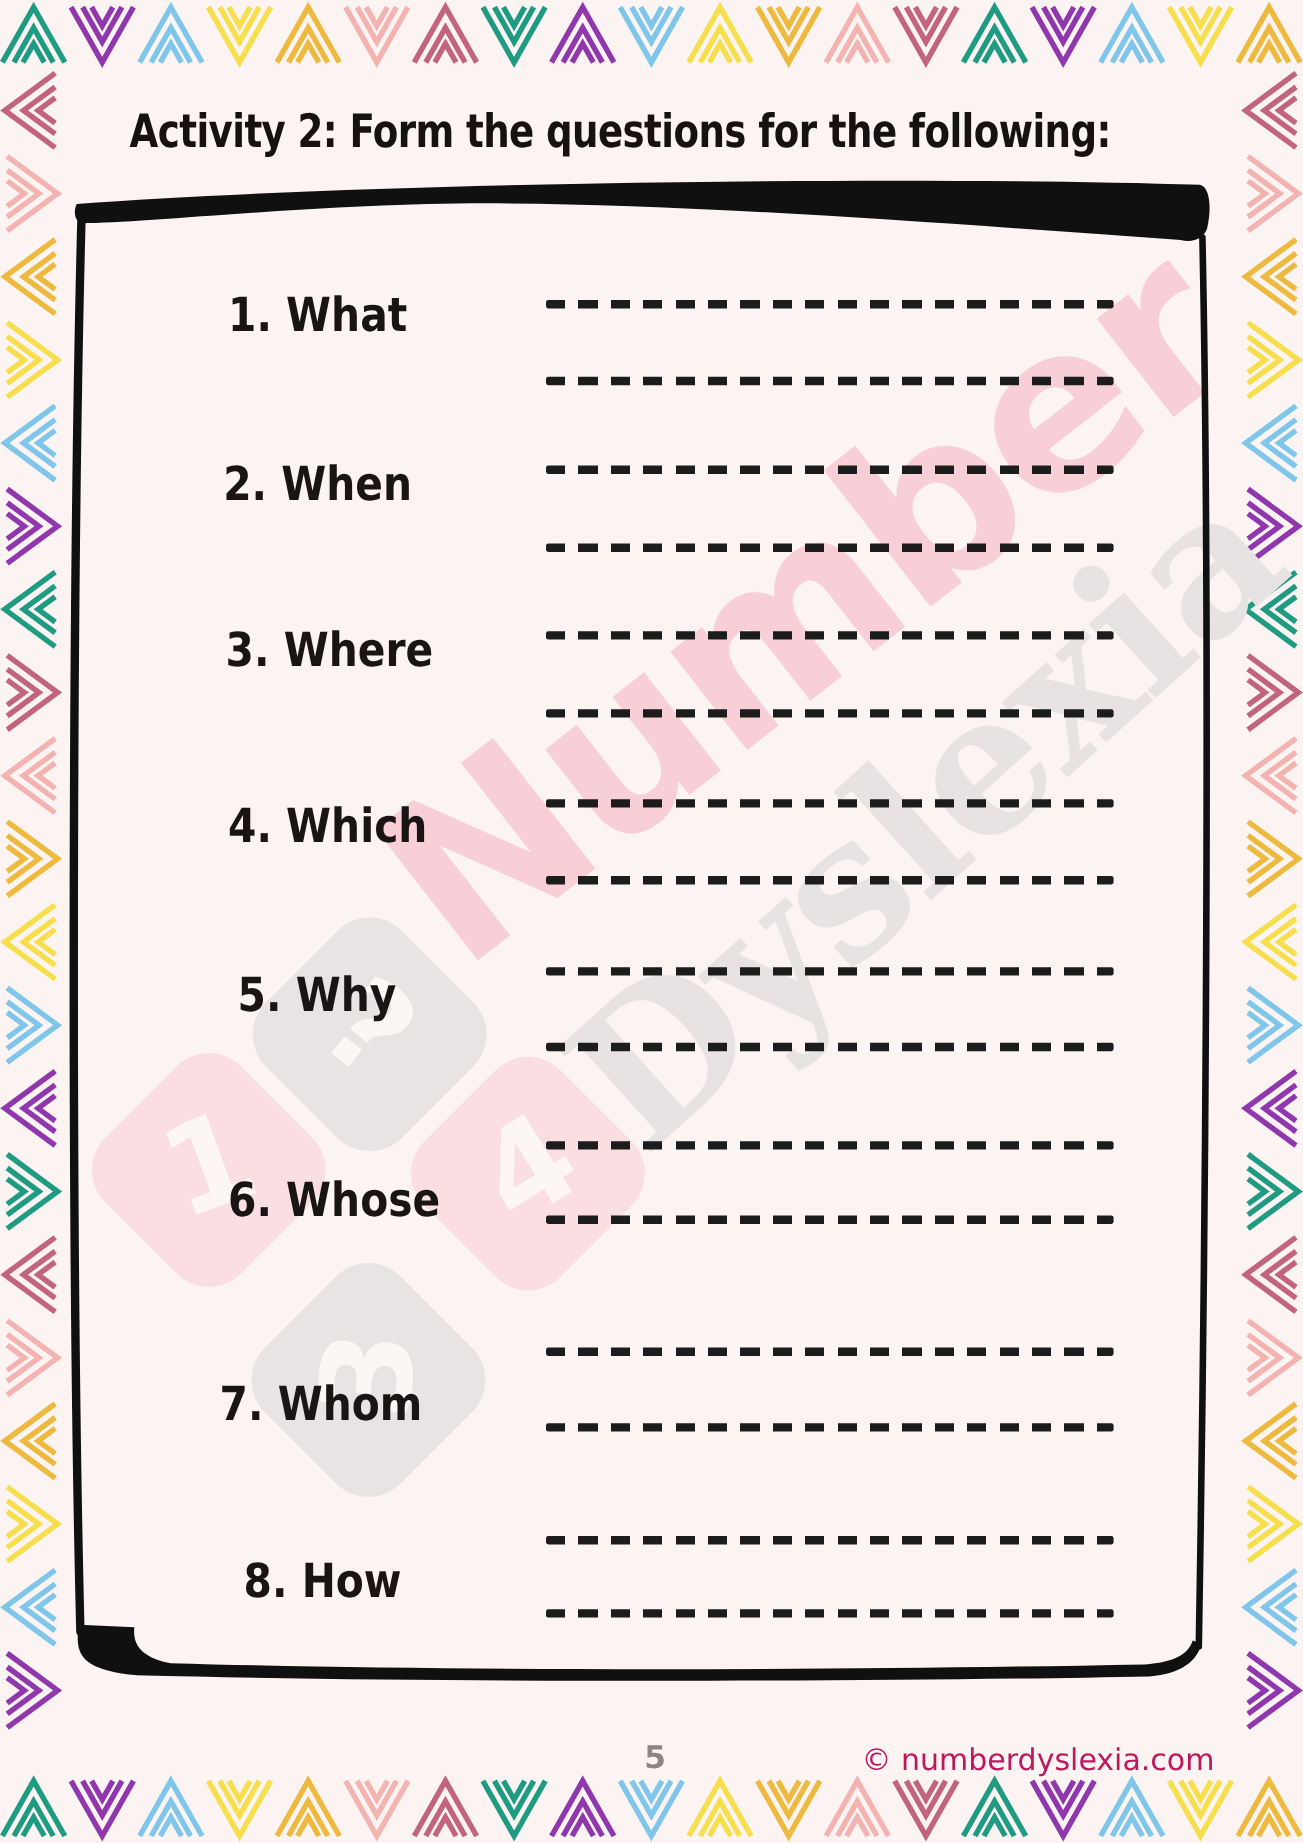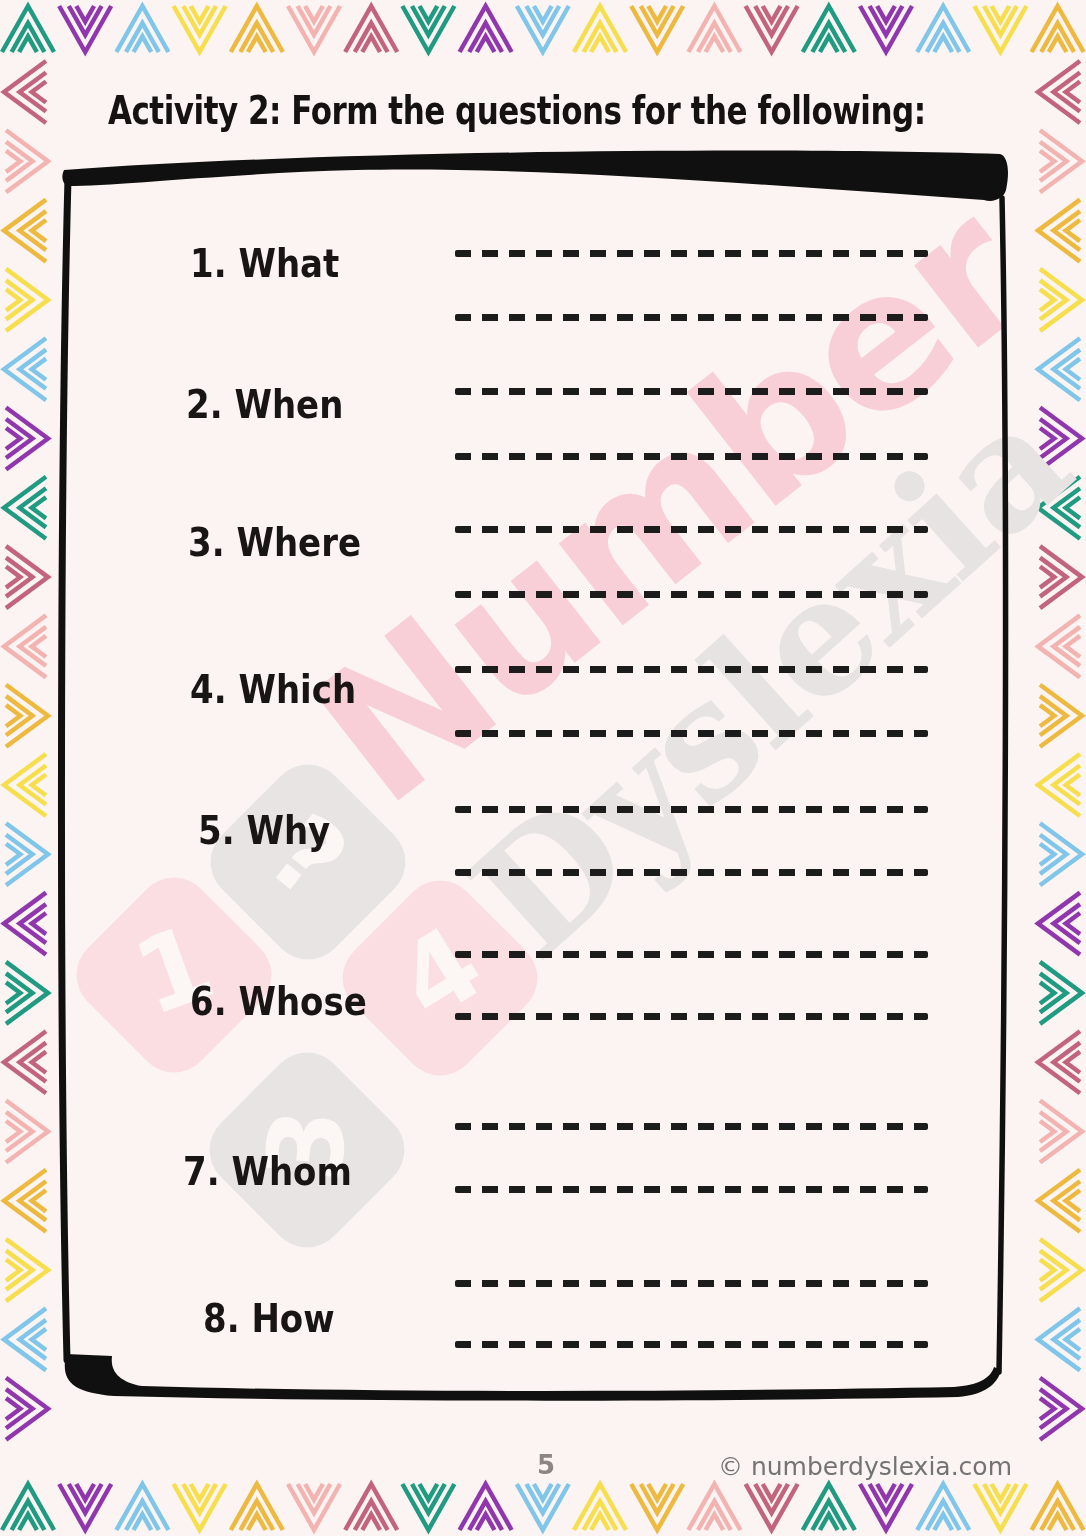--- a/index.html
+++ b/index.html
@@ -59,21 +59,21 @@
     position:absolute;left:455px;width:473px;height:7px;border-radius:2px;
     background-image:repeating-linear-gradient(90deg,
       var(--line-color,#1c1c1c) 0 16px, transparent 16px 27px);
   }
 
   .footer-page-number{
     position:absolute;left:526px;top:1450px;width:40px;text-align:center;
     font-size:26px;font-weight:bold;color:#8b8684;z-index:4;
   }
   .footer-credit{
-    position:absolute;right:74px;top:1452px;font-size:25px;color:#737373;
+    position:absolute;right:74px;top:1452px;font-size:25px;color:#be185d;
     z-index:4;white-space:nowrap;
   }
 </style>
 </head>
 <body>
 
 <div class="page" style="--page-bg: #fbf4f2; --line-color: #1c1c1c; --wm-text-pink: #f8cfd6; --wm-text-gray: #e7e3e2; --tile-pink: #fadee2; --tile-gray: #e8e4e3;">
 
   <svg class="border-strip top" width="1086" height="58" id="b-top">
       <polyline points="2,52 28,6 54,52" fill="none" stroke="#1f9b82" stroke-width="4.5"></polyline>

